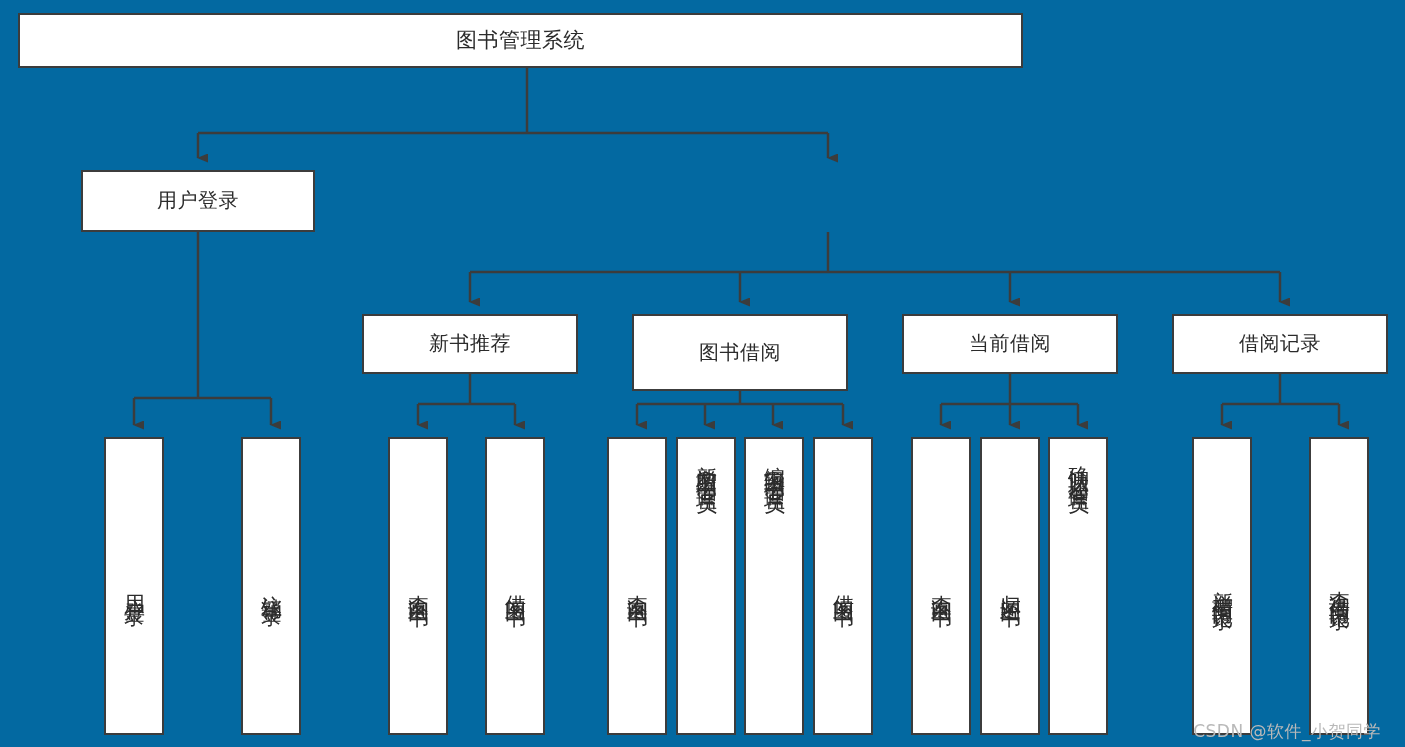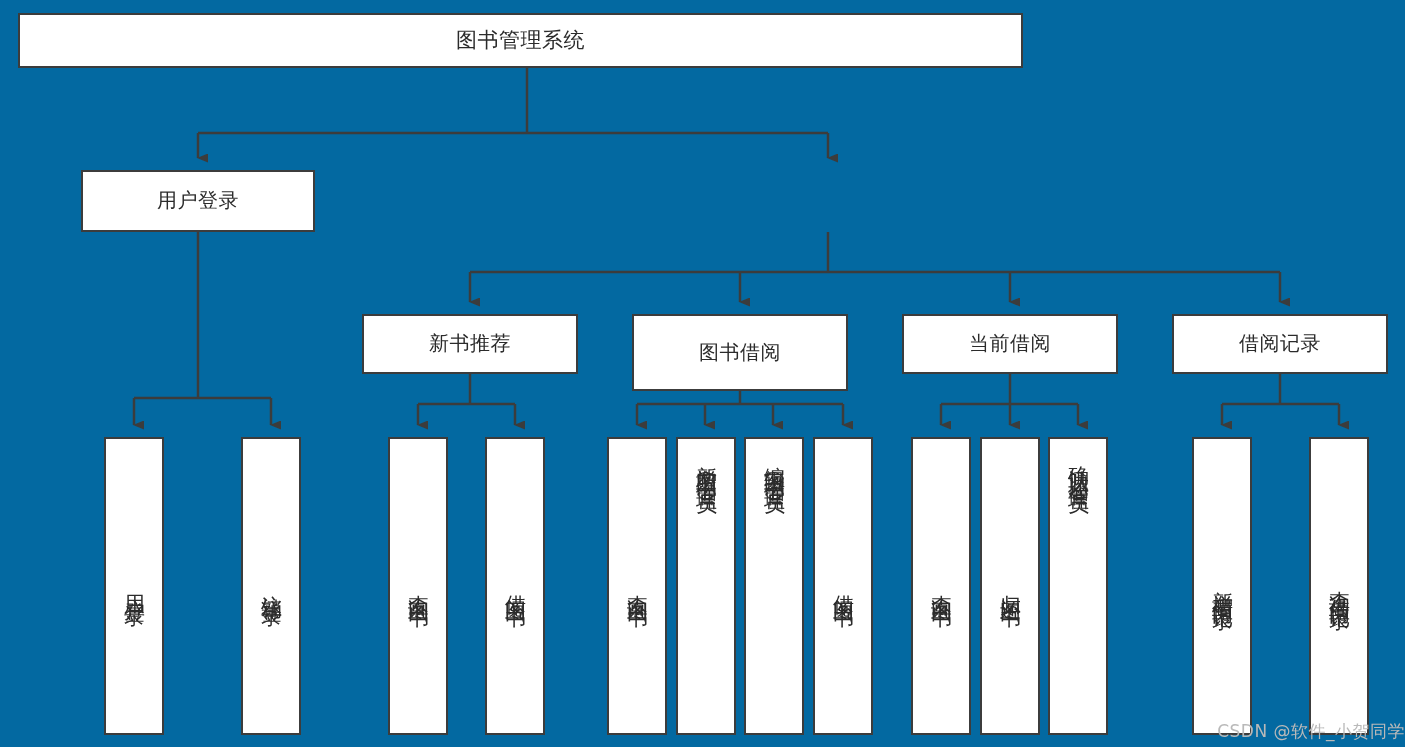--- a/index.html
+++ b/index.html
@@ -60,21 +60,21 @@
     height:100%;
     display:flex;
     align-items:center;
     justify-content:center;
   }
   .leaf-inner.top{ align-items:flex-start; padding-top:10px; }
 
   
   #watermark{
     position:absolute;
-    right:0;
+    right:24px;
     bottom:4px;
     font-size:17px;
     color:#b9b9b9;
     letter-spacing:.5px;
     white-space:nowrap;
     user-select:none;
   }
 </style>
 </head>
 <body>

